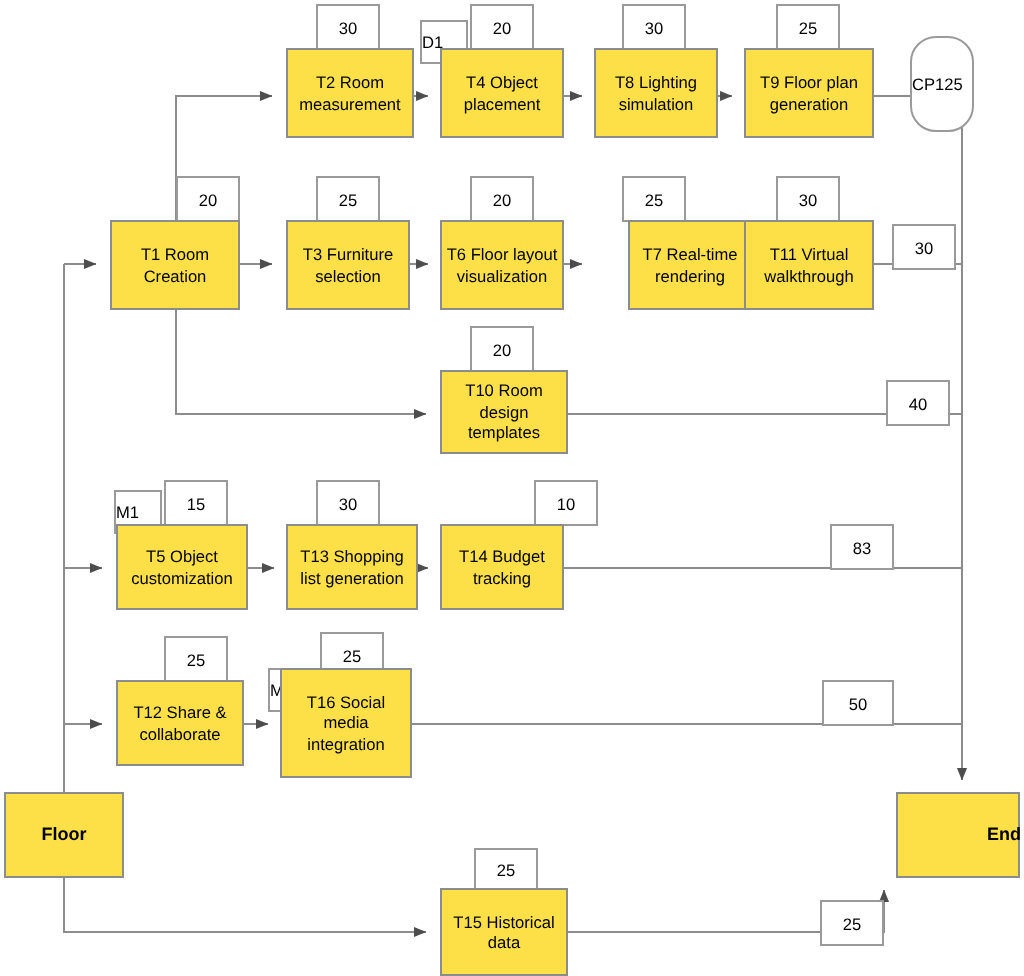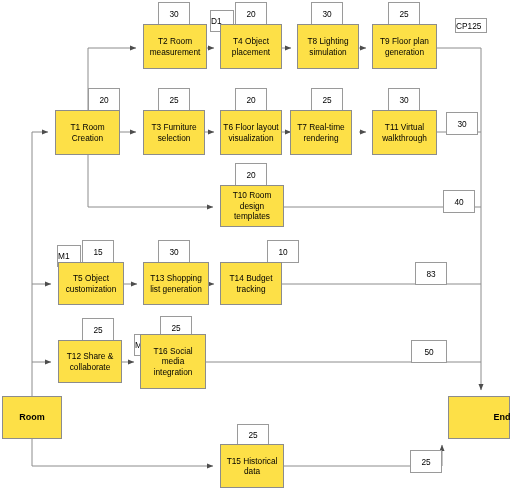--- a/index.html
+++ b/index.html
@@ -100,46 +100,46 @@
       <path d="M282,284 L481,284"></path>
 
       <path d="M122,362 L134,362" marker-end="url(#ah)"></path>
       <path d="M206,362 L481,362"></path>
 
       <path d="M284,466 L442,466 L442,445" marker-end="url(#ah)"></path>
     </g>
   </svg>
 
   <div id="node-layer">
-      <div class="node terminal" style="left: 2px; top: 396px; width: 60px; height: 43px;">Room</div>
+      <div class="node terminal" style="left: 2px; top: 396px; width: 60px; height: 43px;">Floor</div>
       <div class="node terminal" style="left: 448px; top: 396px; width: 62px; height: 43px; padding-left: 47px;">End</div>
       <div class="node" style="left: 143px; top: 24px; width: 64px; height: 45px;">T2 Room measurement</div>
       <div class="node" style="left: 220px; top: 24px; width: 62px; height: 45px;">T4 Object placement</div>
       <div class="node" style="left: 297px; top: 24px; width: 62px; height: 45px;">T8 Lighting simulation</div>
       <div class="node" style="left: 372px; top: 24px; width: 65px; height: 45px;">T9 Floor plan generation</div>
       <div class="node" style="left: 55px; top: 110px; width: 65px; height: 45px;">T1 Room Creation</div>
       <div class="node" style="left: 143px; top: 110px; width: 62px; height: 45px;">T3 Furniture selection</div>
       <div class="node" style="left: 220px; top: 110px; width: 62px; height: 45px;">T6 Floor layout visualization</div>
-      <div class="node" style="left: 290px; top: 110px; width: 62px; height: 45px;">T7 Real-time rendering</div>
+      <div class="node" style="left: 314px; top: 110px; width: 62px; height: 45px;">T7 Real-time rendering</div>
       <div class="node" style="left: 372px; top: 110px; width: 65px; height: 45px;">T11 Virtual walkthrough</div>
       <div class="node" style="left: 220px; top: 185px; width: 64px; height: 42px;">T10 Room design templates</div>
       <div class="node" style="left: 58px; top: 262px; width: 66px; height: 43px;">T5 Object customization</div>
       <div class="node" style="left: 143px; top: 262px; width: 66px; height: 43px;">T13 Shopping list generation</div>
       <div class="node" style="left: 220px; top: 262px; width: 62px; height: 43px;">T14 Budget tracking</div>
       <div class="node" style="left: 58px; top: 340px; width: 64px; height: 43px;">T12 Share &amp; collaborate</div>
       <div class="node" style="left: 140px; top: 334px; width: 66px; height: 55px;">T16 Social media integration</div>
       <div class="node" style="left: 220px; top: 444px; width: 64px; height: 44px;">T15 Historical data</div>
     </div>
   <div id="badge-layer">
       <div class="badge" style="left: 158px; top: 2px; width: 32px; height: 23px;">30</div>
       <div class="badge tag" style="left: 210px; top: 10px; width: 24px; height: 22px;">D1</div>
       <div class="badge" style="left: 235px; top: 2px; width: 32px; height: 23px;">20</div>
       <div class="badge" style="left: 311px; top: 2px; width: 32px; height: 23px;">30</div>
       <div class="badge" style="left: 388px; top: 2px; width: 32px; height: 23px;">25</div>
-      <div class="badge tag" style="left: 455px; top: 18px; width: 32px; height: 15px;">CP125</div>
+      <div class="badge tag" style="left: 455px; top: 18px; width: 32px; height: 48px; border-radius: 13px;">CP125</div>
       <div class="badge" style="left: 88px; top: 88px; width: 32px; height: 23px;">20</div>
       <div class="badge" style="left: 158px; top: 88px; width: 32px; height: 23px;">25</div>
       <div class="badge" style="left: 235px; top: 88px; width: 32px; height: 23px;">20</div>
       <div class="badge" style="left: 311px; top: 88px; width: 32px; height: 23px;">25</div>
       <div class="badge" style="left: 388px; top: 88px; width: 32px; height: 23px;">30</div>
       <div class="badge" style="left: 446px; top: 112px; width: 32px; height: 23px;">30</div>
       <div class="badge" style="left: 235px; top: 163px; width: 32px; height: 23px;">20</div>
       <div class="badge" style="left: 443px; top: 190px; width: 32px; height: 23px;">40</div>
       <div class="badge tag" style="left: 57px; top: 245px; width: 24px; height: 22px;">M1</div>
       <div class="badge" style="left: 82px; top: 240px; width: 32px; height: 23px;">15</div>

